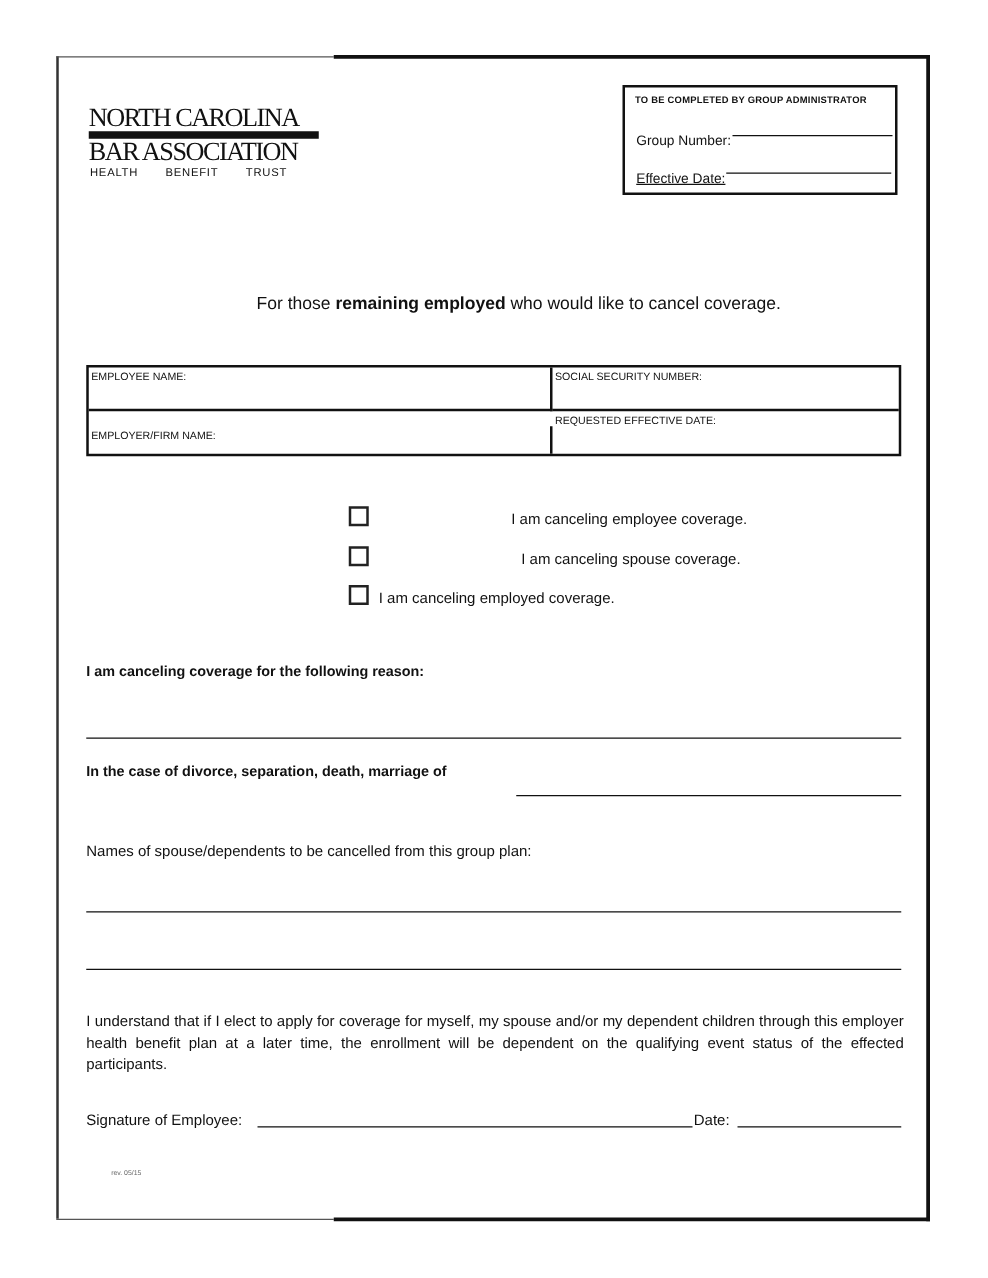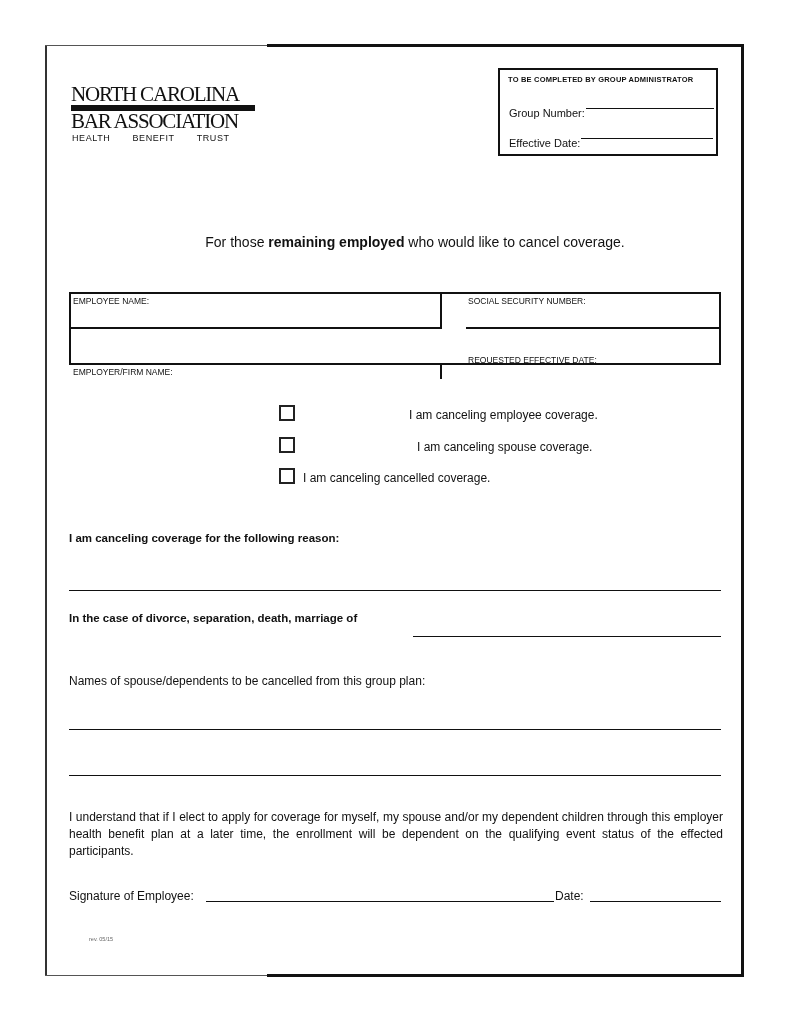--- a/index.html
+++ b/index.html
@@ -20,21 +20,21 @@
   .logo .l3 { font-size:9px; letter-spacing:0.6px; margin-top:2px; display:flex; gap:22px; padding-left:1px; }
 
   .admin-box { position:absolute; left:453px; top:23px; width:220px; height:88px; border:2px solid #111; box-sizing:border-box; }
   .admin-box .hd { position:absolute; left:8px; top:5px; font-size:7.5px; font-weight:bold; letter-spacing:0.2px; }
   .admin-box .row { position:absolute; left:9px; font-size:11px; display:flex; }
   .admin-box .row .line { border-bottom:1px solid #111; height:1px; margin-left:1px; margin-bottom:2px; }
 
   .title { position:absolute; left:0; width:699px; top:154px; text-align:center; font-size:20px; font-weight:bold; letter-spacing:0.2px; }
   .subtitle { position:absolute; left:0; width:740px; top:189px; text-align:center; font-size:14px; }
 
-  .info-table { position:absolute; left:24px; top:247px; width:652px; height:73px; border:2px solid #111; box-sizing:border-box; display:grid; grid-template-columns:371px auto; grid-template-rows:35px auto;gap:24px; }
+  .info-table { position:absolute; left:24px; top:247px; width:652px; height:73px; border:2px solid #111; box-sizing:border-box; display:grid; grid-template-columns:371px auto; grid-template-rows:35px auto; }
   .info-table .cell { font-size:8.5px; padding:2px 2px; box-sizing:border-box; text-transform:none; }
   .info-table .c1 { border-right:2px solid #111; border-bottom:2px solid #111; }
   .info-table .c2 { border-bottom:2px solid #111; }
   .info-table .c3 { border-right:2px solid #111;margin-top:12px; }
 
   .cb { position:absolute; width:16px; height:16px; border:2px solid #222; box-sizing:border-box; background:#fff; }
   .cb-label { position:absolute; font-size:12px; white-space:nowrap; }
 
   .reason-label { position:absolute; left:24px; top:487px; font-size:11.5px; font-weight:bold; }
   .hline { position:absolute; height:1px; background:#111; }
@@ -66,41 +66,41 @@
       <span>TRUST</span>
     </div>
   </div>
 
   <div class="admin-box">
     <div class="hd">TO BE COMPLETED BY GROUP ADMINISTRATOR</div>
     <div class="row" style="top:37px;">
       <span>Group Number:</span>
       <span class="line" style="width:128px;"></span>
     </div>
-    <div class="row" style="top:67px;">
+    <div class="row" style="top:67px;text-decoration:underline;">
       <span>Effective Date:</span>
       <span class="line" style="width:132px;"></span>
     </div>
   </div>
 
   <div class="subtitle"><span>For those </span><b>remaining employed</b><span> who would like to cancel coverage.</span></div>
 
   <div class="info-table">
     <div class="cell c1"><span>EMPLOYEE NAME:</span></div>
     <div class="cell c2"><span>SOCIAL SECURITY NUMBER:</span></div>
     <div class="cell c3"><span>EMPLOYER/FIRM NAME:</span></div>
     <div class="cell c4"><span>REQUESTED EFFECTIVE DATE:</span></div>
   </div>
 
   <div class="cb" style="left:234px; top:360px;"></div>
   <div class="cb-label" style="left:364px; top:363px;">I am canceling employee coverage.</div>
   <div class="cb" style="left:234px; top:392px;"></div>
   <div class="cb-label" style="left:372px; top:395px;">I am canceling spouse coverage.</div>
   <div class="cb" style="left:234px; top:423px;"></div>
-  <div class="cb-label" style="left:258px; top:426px;">I am canceling cancelled coverage.</div>
+  <div class="cb-label" style="left:258px; top:426px;">I am canceling employed coverage.</div>
 
   <div class="reason-label">I am canceling coverage for the following reason:</div>
   <div class="hline" style="left:24px; top:545px; width:652px;"></div>
 
   <div class="divorce">
     <div>In the case of divorce, separation, death, marriage of</div>
   </div>
   <div class="hline" style="left:368px; top:591px; width:308px;"></div>
 
   <div class="names-label">Names of spouse/dependents to be cancelled from this group plan:</div>

